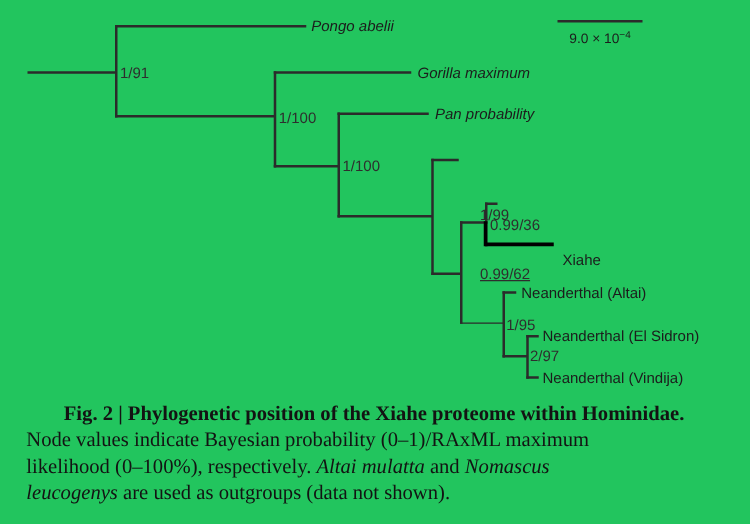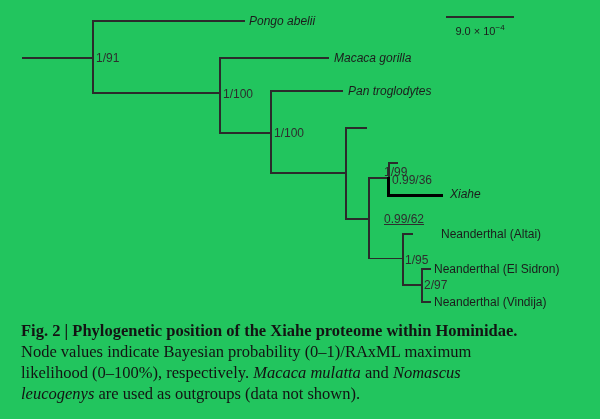--- a/index.html
+++ b/index.html
@@ -13,21 +13,21 @@
   
   .tip{position:absolute;font-size:12px;color:#1c1c1c;white-space:nowrap;transform:translateY(-50%);}
   .tip.it{font-style:italic;}
   .sup-val{position:absolute;font-size:12px;color:#2e2e2e;white-space:nowrap;transform:translateY(-50%);}
   .scale-label{position:absolute;left:446px;top:23px;width:68px;text-align:center;
                font-size:11px;color:#1c1c1c;}
   .scale-label sup{font-size:8px;}
   
   #caption{position:absolute;left:21px;top:320px;width:562px;color:#131313;
            font-family:"Liberation Serif",serif;font-size:16.5px;line-height:21px;}
-  #caption .cap-title{font-weight:bold;}
+  #caption .cap-title{font-weight:bold;margin-left:30px;}
   #caption .cap-line{white-space:nowrap;}
   #caption .it{font-style:italic;}
 </style>
 </head>
 <body>
 
 <div id="figure">
 
   <div class="h" style="left:22px;top:57px;width:70.5px;"></div>
   <div class="h" style="left:92px;top:20px;width:153px;"></div>
@@ -51,39 +51,39 @@
   <div class="v" style="left:219px;top:57px;height:77px;"></div>
   <div class="v" style="left:270px;top:90px;height:83.5px;"></div>
   <div class="v" style="left:345px;top:127px;height:92.5px;"></div>
   <div class="v" style="left:368px;top:177px;height:82px;"></div>
   <div class="v" style="left:388px;top:162px;height:16.5px;"></div>
   <div class="v bold" style="left:387.3px;top:177px;height:20px;"></div>
   <div class="v" style="left:402px;top:233px;height:52.5px;"></div>
   <div class="v" style="left:421px;top:268px;height:34.5px;"></div>
 
   <div class="tip it" style="left:249px;top:20.5px;">Pongo abelii</div>
-  <div class="tip it" style="left:334px;top:57.5px;">Macaca gorilla</div>
-  <div class="tip it" style="left:348px;top:90.5px;">Pan troglodytes</div>
-  <div class="tip" style="left:450px;top:194px;font-style:italic;">Xiahe</div>
-  <div class="tip" style="left:441px;top:233.5px;">Neanderthal (Altai)</div>
+  <div class="tip it" style="left:334px;top:57.5px;">Gorilla maximum</div>
+  <div class="tip it" style="left:348px;top:90.5px;">Pan probability</div>
+  <div class="tip" style="left:450px;top:208px;">Xiahe</div>
+  <div class="tip" style="left:417px;top:233.5px;">Neanderthal (Altai)</div>
   <div class="tip" style="left:434px;top:301.5px;">Neanderthal (Vindija)</div>
   <div class="tip" style="left:434px;top:268.5px;">Neanderthal (El Sidron)</div>
 
   <div class="sup-val" style="left:96px;top:58px;">1/91</div>
   <div class="sup-val" style="left:223px;top:94px;">1/100</div>
   <div class="sup-val" style="left:274px;top:133px;">1/100</div>
   <div class="sup-val" style="left:349px;top:172px;margin-left:35px;">1/99</div>
   <div class="sup-val" style="left:392px;top:180px;">0.99/36</div>
   <div class="sup-val" style="left:384px;top:218.5px;text-decoration:underline;">0.99/62</div>
   <div class="sup-val" style="left:405px;top:259.5px;">1/95</div>
   <div class="sup-val" style="left:424px;top:284.5px;">2/97</div>
 
   <div class="h" style="left:446px;top:16px;width:68px;"></div>
   <div class="scale-label"><span>9.0 × 10</span><sup>−4</sup></div>
 
   <div id="caption">
     <div class="cap-title cap-line">Fig. 2 | Phylogenetic position of the Xiahe proteome within Hominidae.</div>
     <div class="cap-line"><span>Node values indicate Bayesian probability (0–1)/RAxML maximum</span></div>
-    <div class="cap-line"><span>likelihood (0–100%), respectively. </span><span class="it">Macaca mulatta</span><span> and </span><span class="it">Nomascus</span></div>
+    <div class="cap-line"><span>likelihood (0–100%), respectively. </span><span class="it">Altai mulatta</span><span> and </span><span class="it">Nomascus</span></div>
     <div class="cap-line"><span class="it">leucogenys</span><span> are used as outgroups (data not shown).</span></div>
   </div>
 
 </div>
 
 </body></html>

